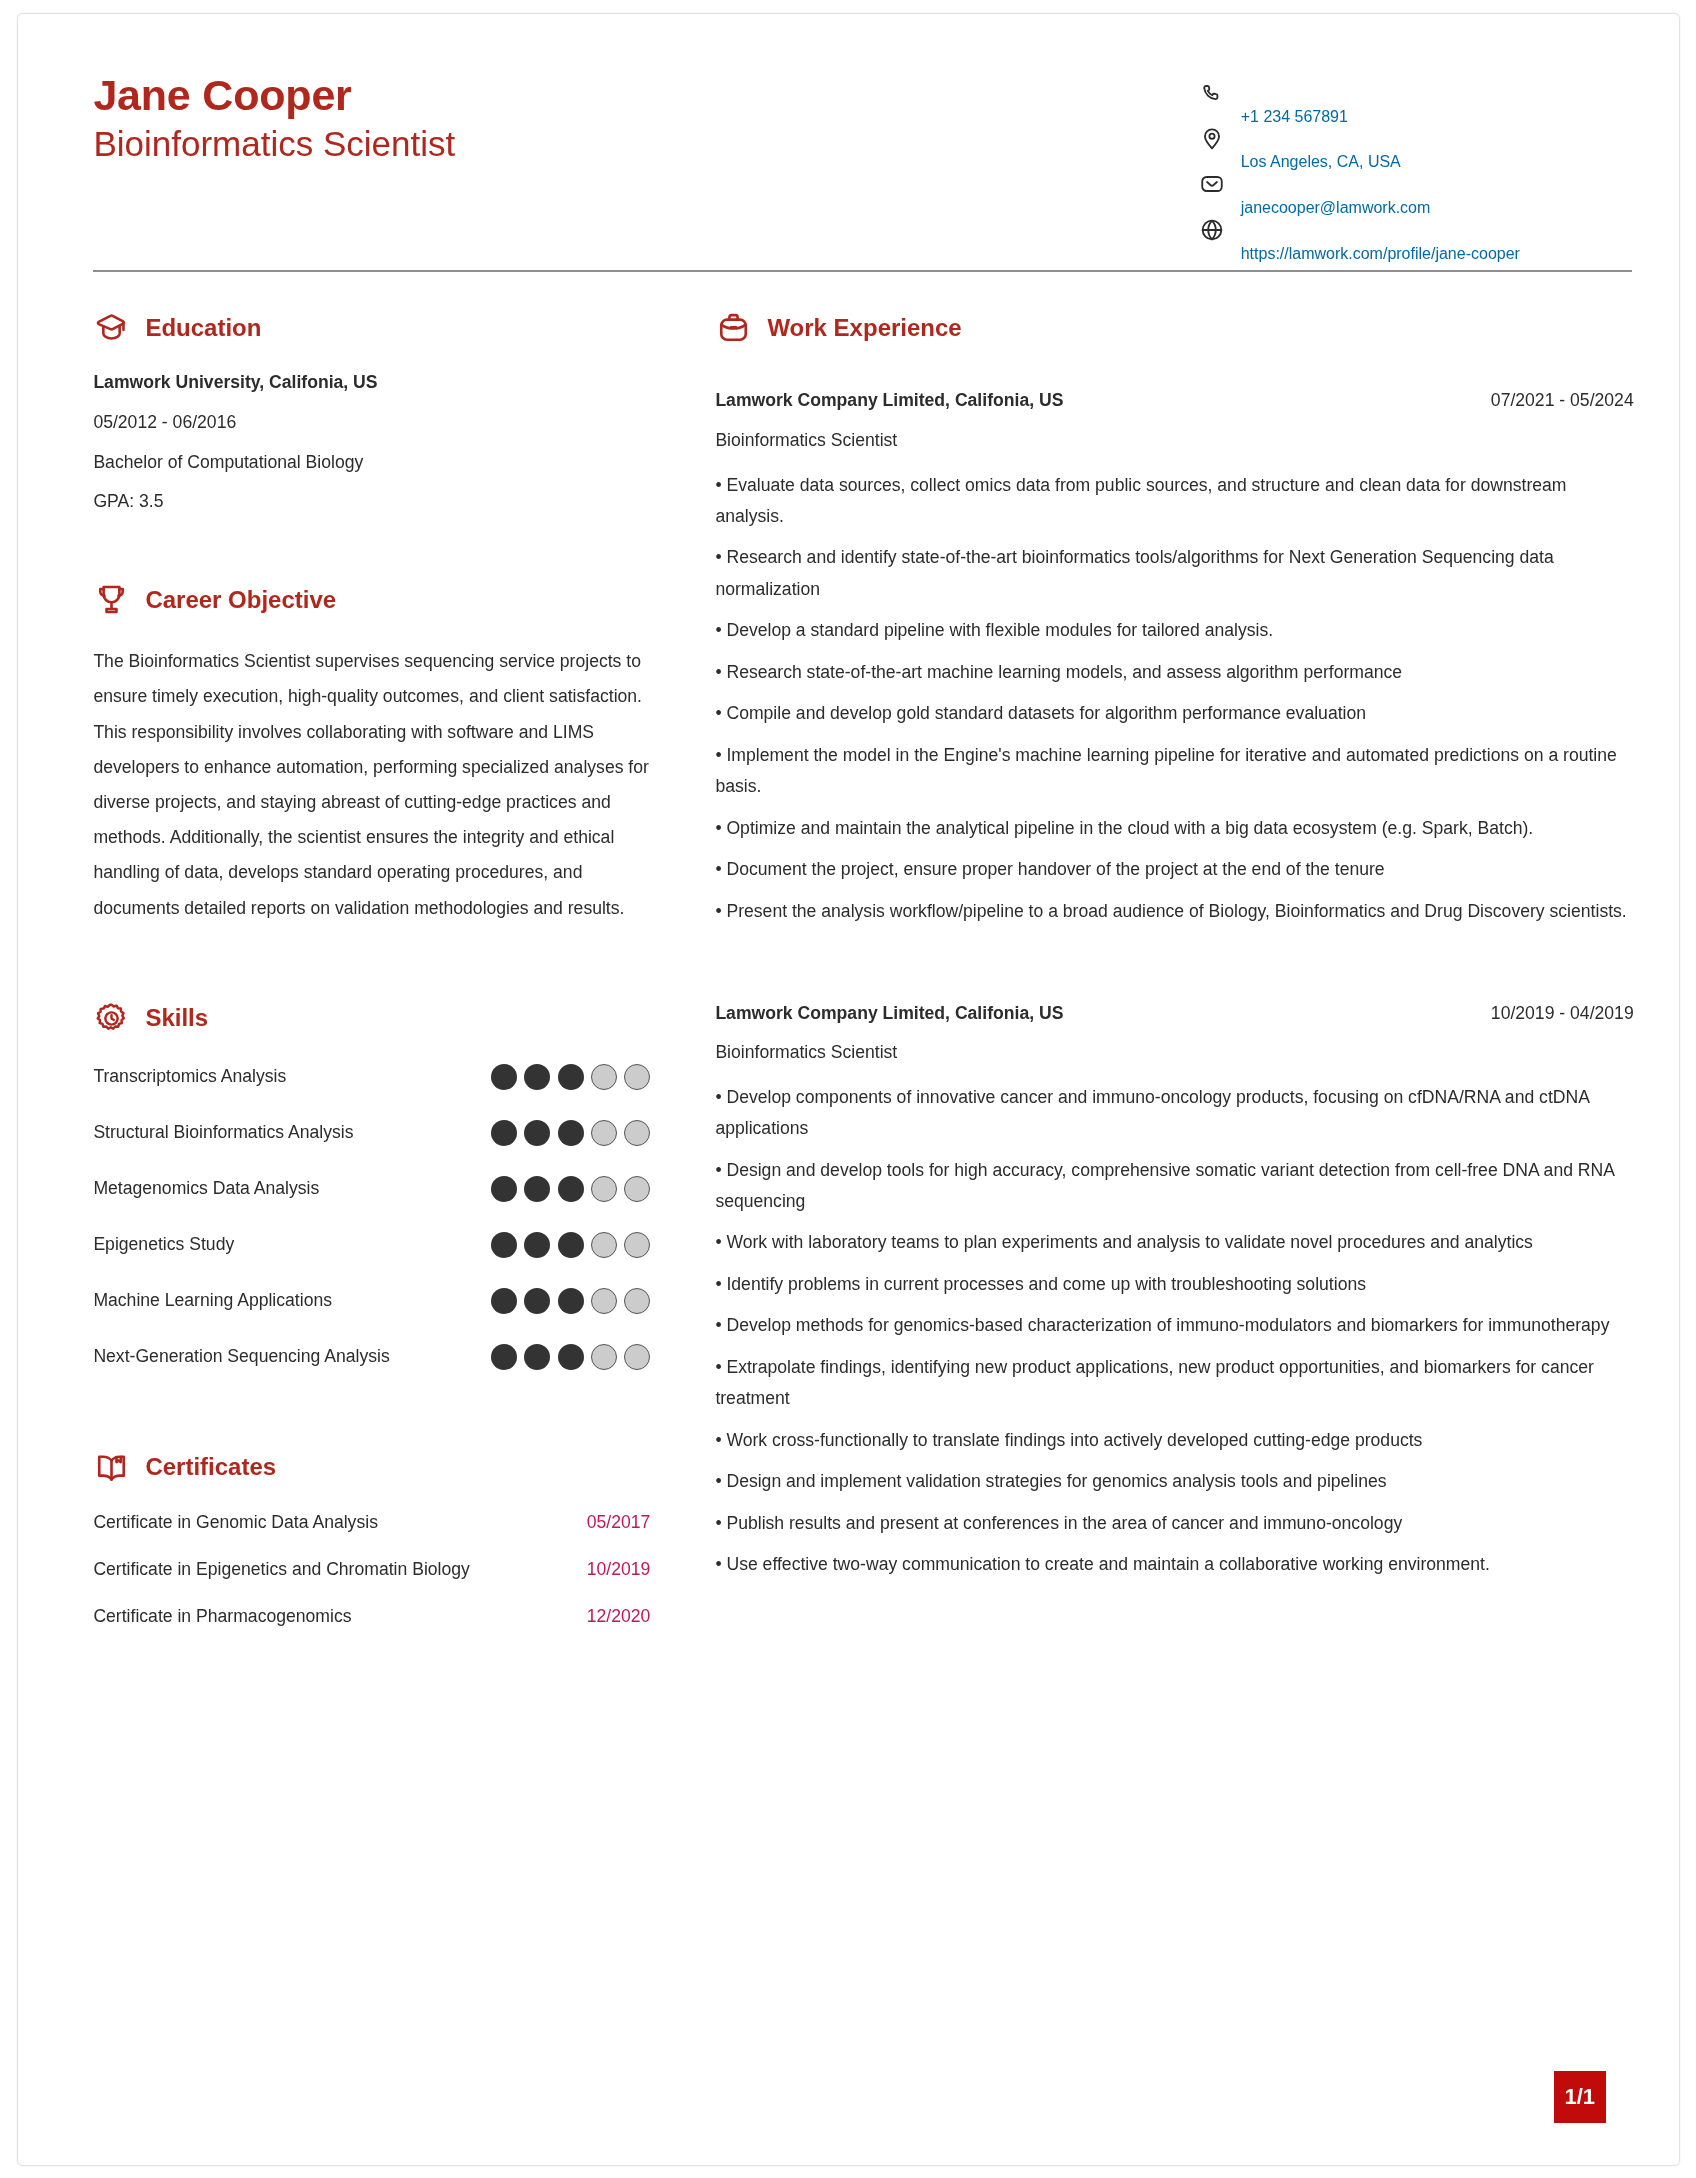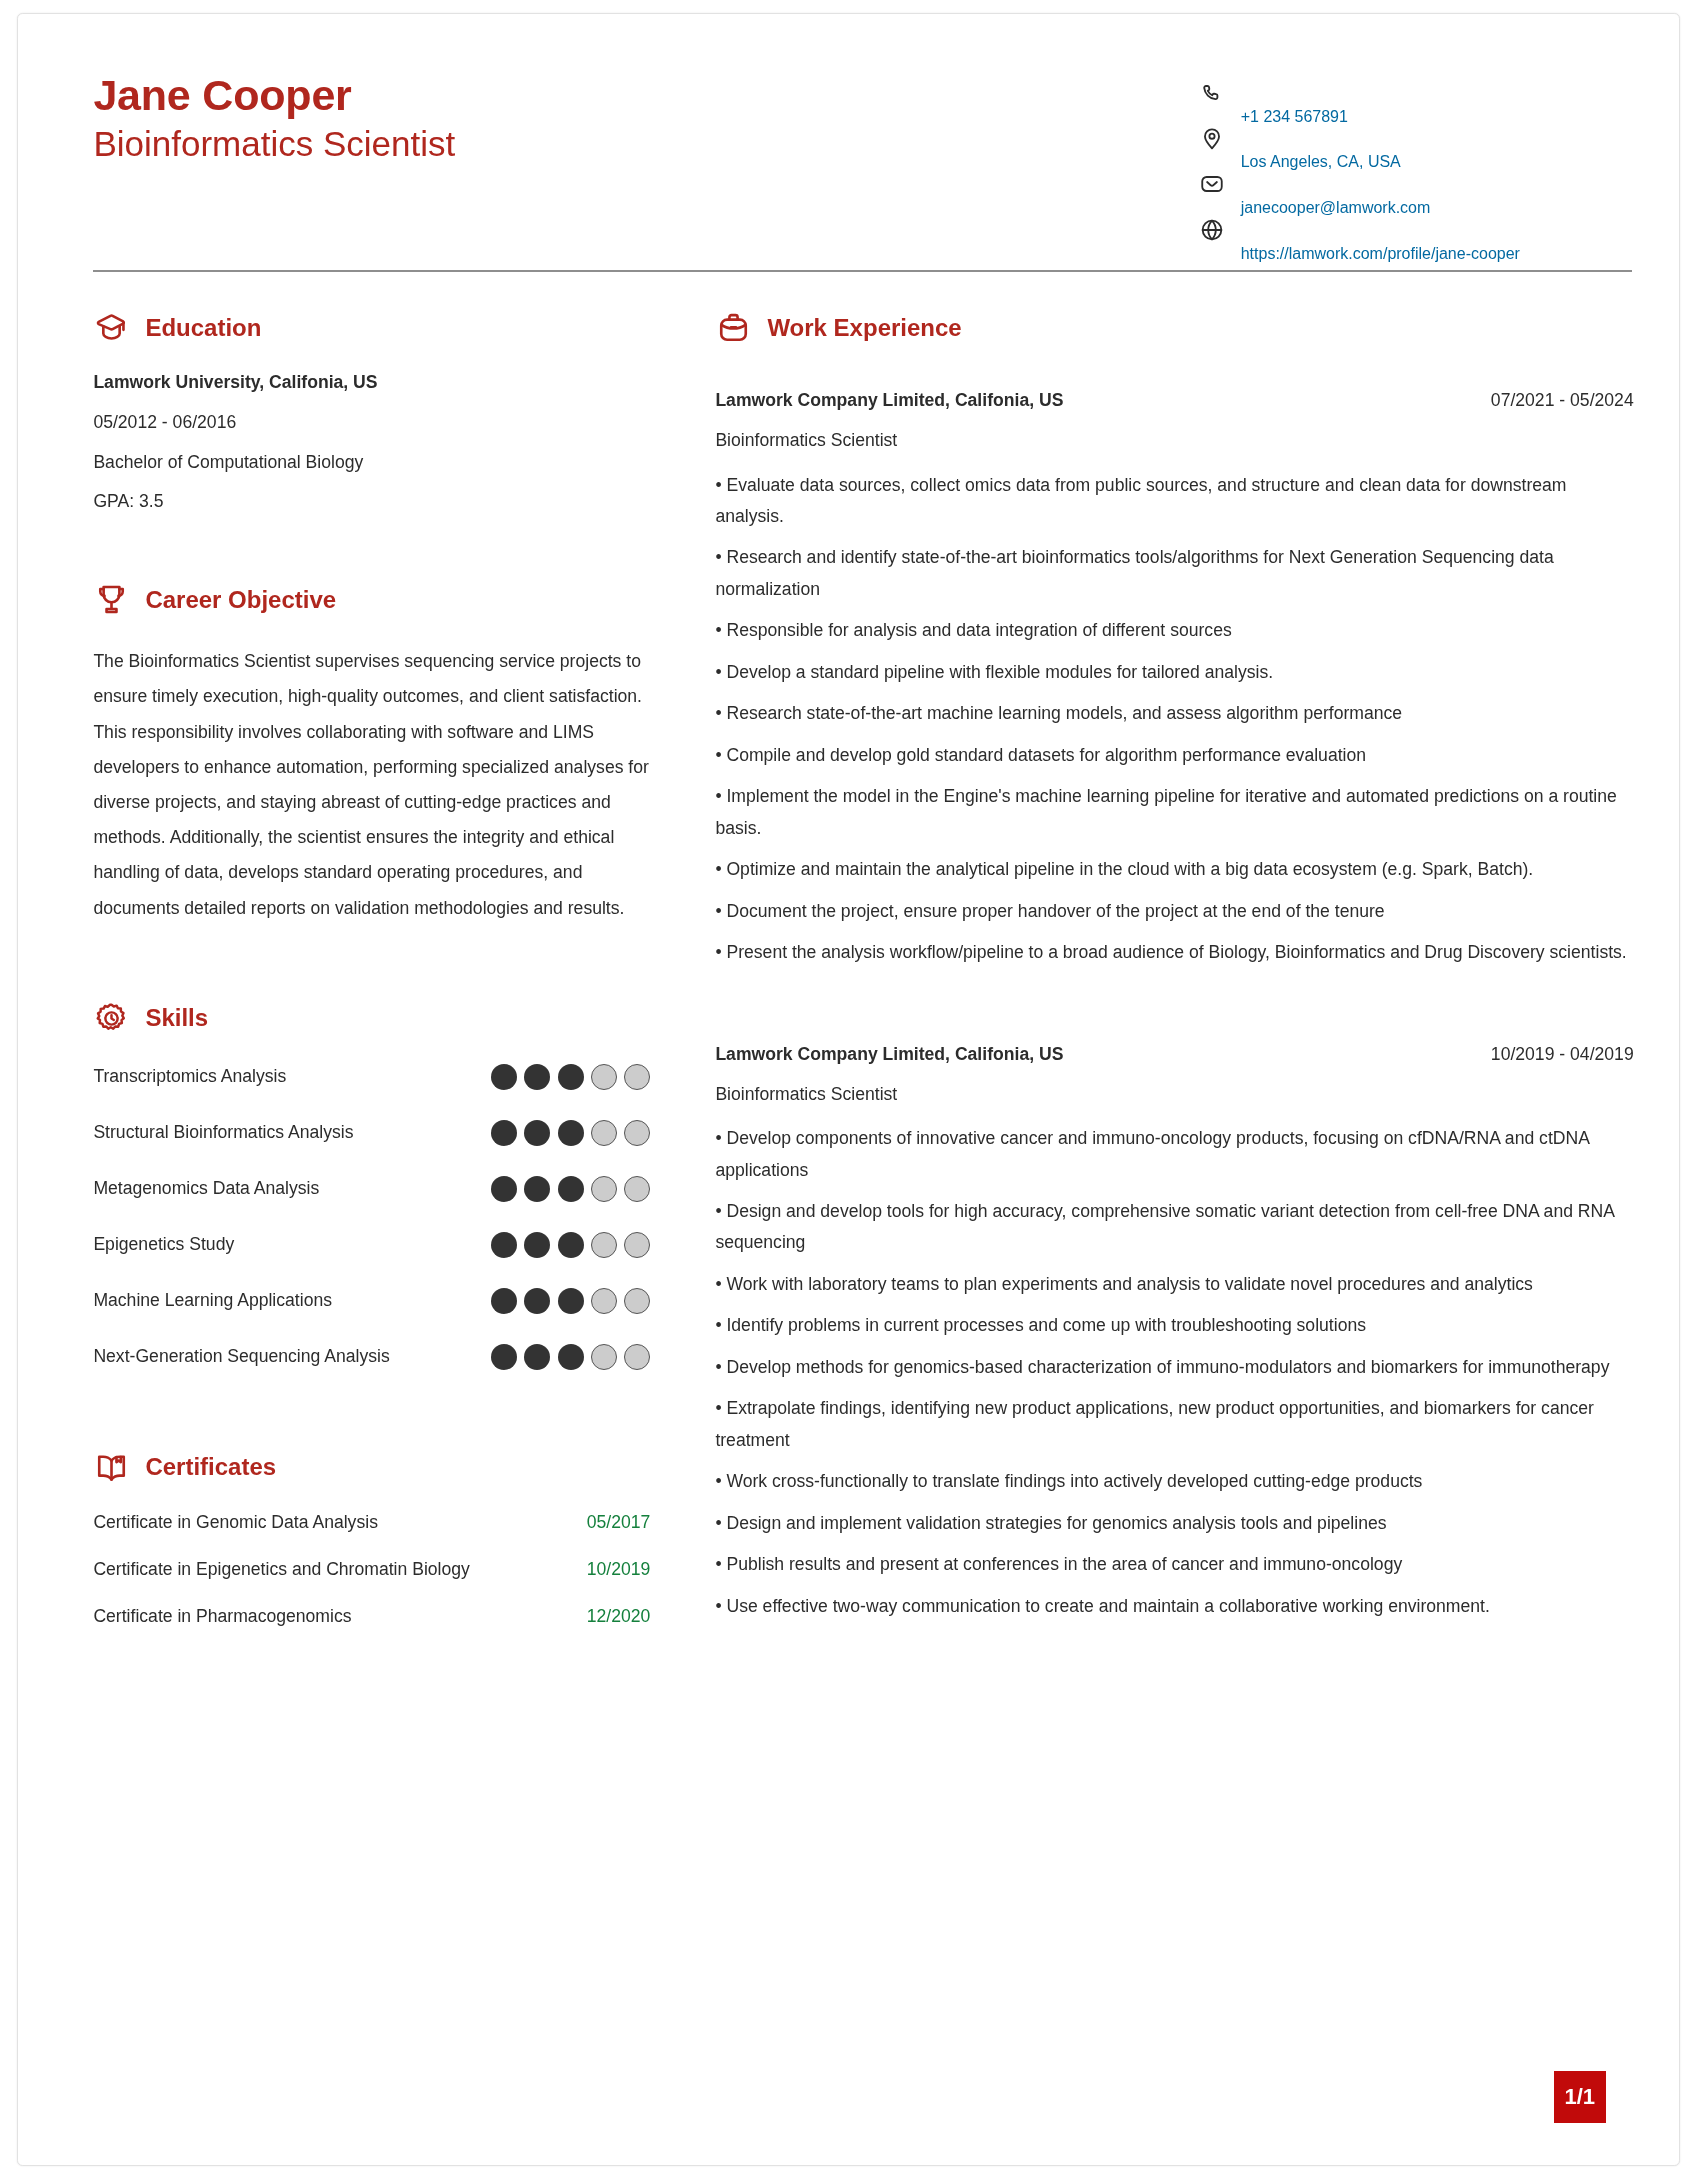--- a/index.html
+++ b/index.html
@@ -179,21 +179,21 @@
 
   
   .cert-row {
     display: flex;
     align-items: baseline;
     justify-content: space-between;
     margin-bottom: 26px;
   }
   .cert-row:last-child { margin-bottom: 0; }
   .cert-name { font-size: 17.6px; color: #2c2c2c; }
-  .cert-date { font-size: 17.6px; color: #15803d; white-space: nowrap; margin-left: 31px; }
+  .cert-date { font-size: 17.6px; color: #be185d; white-space: nowrap; margin-left: 31px; }
 
   
   .job { margin-bottom: 5.6px; }
   .job-head {
     display: flex;
     align-items: baseline;
     justify-content: space-between;
     margin-bottom: 18.6px;
     margin-top: 44px;
   }
@@ -460,21 +460,20 @@
             </div>
 
             <div class="job">
               <div class="job-head">
                 <span class="job-org">Lamwork Company Limited, Califonia, US</span>
                 <span class="job-date">07/2021 - 05/2024</span>
               </div>
               <div class="job-role">Bioinformatics Scientist</div>
               <div class="bullet">• Evaluate data sources, collect omics data from public sources, and structure and clean data for downstream analysis.</div>
               <div class="bullet">• Research and identify state-of-the-art bioinformatics tools/algorithms for Next Generation Sequencing data normalization</div>
-              <div class="bullet">• Responsible for analysis and data integration of different sources</div>
               <div class="bullet">• Develop a standard pipeline with flexible modules for tailored analysis.</div>
               <div class="bullet">• Research state-of-the-art machine learning models, and assess algorithm performance</div>
               <div class="bullet">• Compile and develop gold standard datasets for algorithm performance evaluation</div>
               <div class="bullet">• Implement the model in the Engine's machine learning pipeline for iterative and automated predictions on a routine basis.</div>
               <div class="bullet">• Optimize and maintain the analytical pipeline in the cloud with a big data ecosystem (e.g. Spark, Batch).</div>
               <div class="bullet">• Document the project, ensure proper handover of the project at the end of the tenure</div>
               <div class="bullet">• Present the analysis workflow/pipeline to a broad audience of Biology, Bioinformatics and Drug Discovery scientists.</div>
             </div>
 
             <div class="job-spacer"></div>

